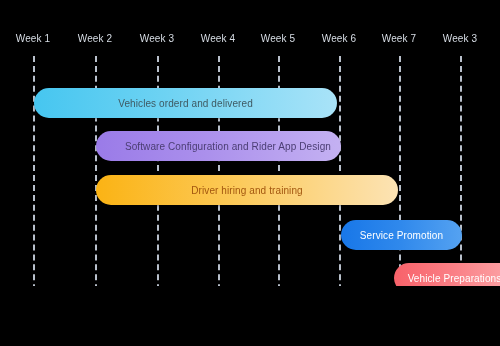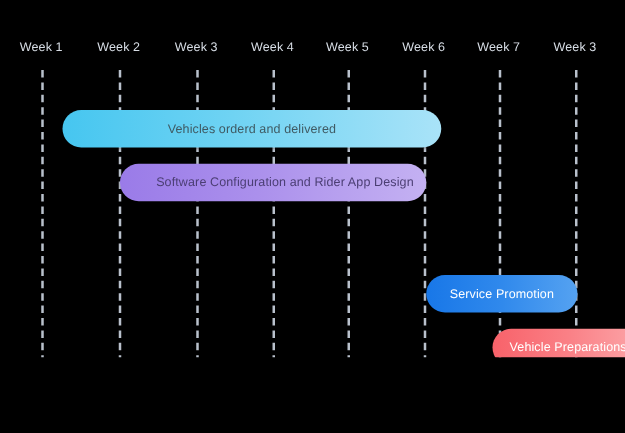--- a/index.html
+++ b/index.html
@@ -50,21 +50,21 @@
   }
   .bar-label {
     font-size: 10px;
     white-space: nowrap;
     letter-spacing: 0.1px;
     padding: 0 10px;
     overflow: hidden;
     text-overflow: ellipsis;
   }
 
-  .bar.b1 { background: linear-gradient(90deg, #46c6f0 0%, #6fd3f3 45%, #a9e3f8 100%); margin-left: 16px; }
+  .bar.b1 { background: linear-gradient(90deg, #46c6f0 0%, #6fd3f3 45%, #a9e3f8 100%); }
   .bar.b1 .bar-label { color: #3f5a63; }
 
   .bar.b2 { background: linear-gradient(90deg, #9a7be8 0%, #ab90ec 45%, #c4b1f2 100%); justify-content: flex-end; }
   .bar.b2 .bar-label { color: #4b3e73; }
 
   .bar.b3 { background: linear-gradient(90deg, #fbb314 0%, #fcc957 45%, #fce3b4 100%); }
   .bar.b3 .bar-label { color: #a2560f; }
 
   .bar.b4 { background: linear-gradient(90deg, #1877e8 0%, #3089ec 50%, #55a2f1 100%); }
   .bar.b4 .bar-label { color: #ffffff; }
@@ -96,20 +96,23 @@
   <div class="week-label" style="left:460px;">Week 3</div>
 
   <div class="bar b1" style="left:34px; width:303px; top:88px;">
     <span class="bar-label">Vehicles orderd and delivered</span>
   </div>
 
   <div class="bar b2" style="left:96px; width:245px; top:131px;">
     <span class="bar-label">Software Configuration and Rider App Design</span>
   </div>
 
+  <div class="bar b3" style="left:96px; width:302px; top:175px;">
+    <span class="bar-label">Driver hiring and training</span>
+  </div>
 
   <div class="bar b4" style="left:341px; width:121px; top:220px;">
     <span class="bar-label">Service Promotion</span>
   </div>
 
   <div class="bar b5" style="left:349px; width:121px; top:263px;margin-left:45px;">
     <span class="bar-label">Vehicle Preparations</span>
   </div>
 
 </div>

